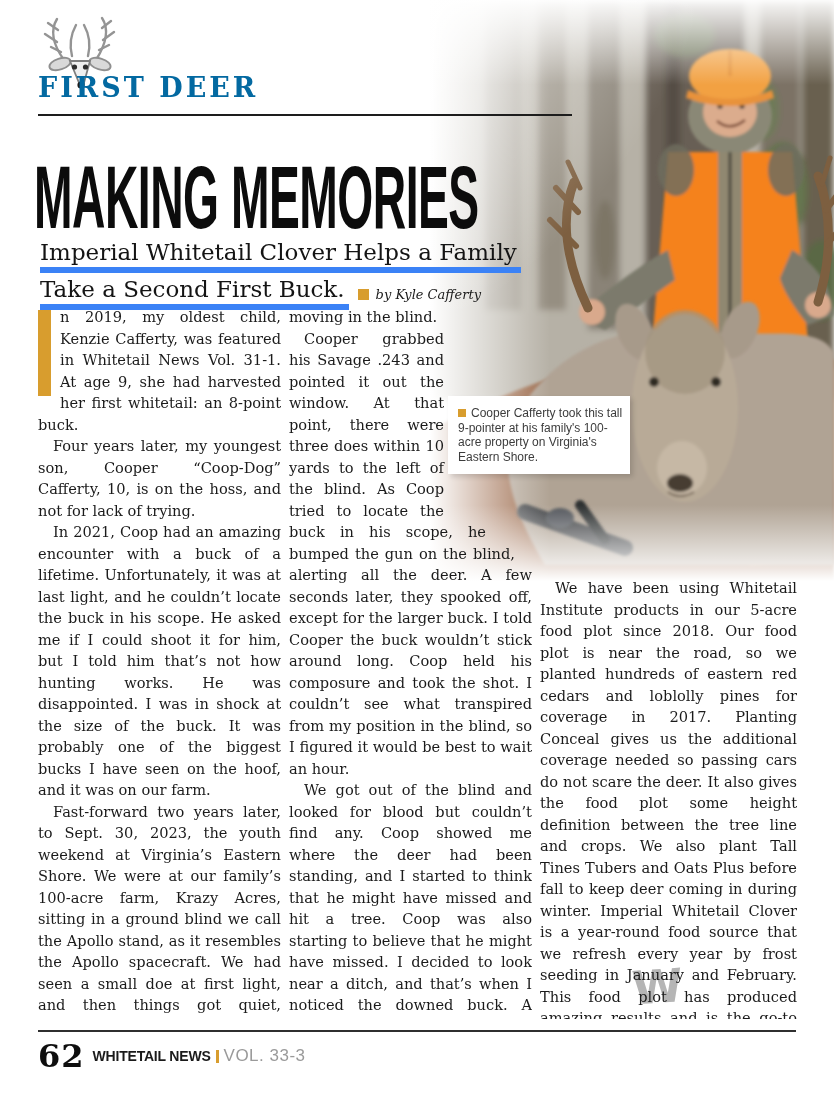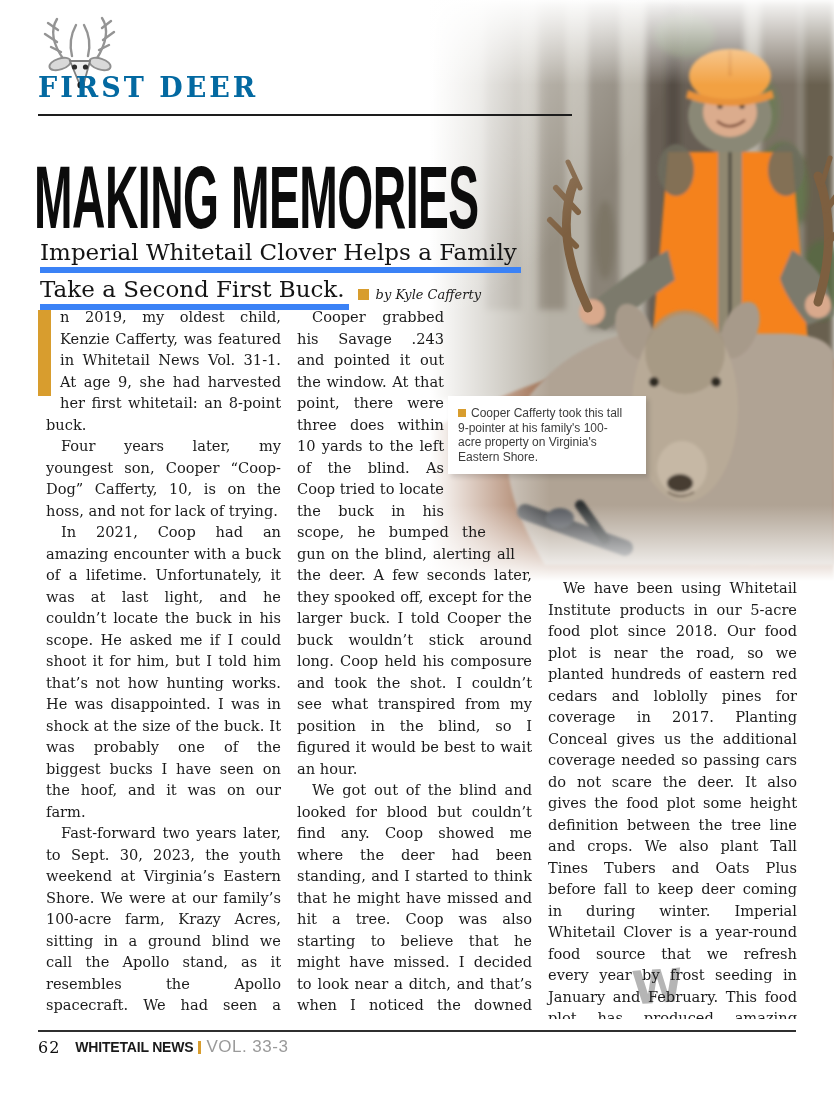--- a/index.html
+++ b/index.html
@@ -23,51 +23,51 @@
   }
   .subtitle{position:absolute;left:40px;top:239px;z-index:6;font-size:23px;line-height:27px;color:#141414;}
   .subtitle .uline{display:inline-block;border-bottom:6px solid #3b82f6;padding:0 4px 1px 0;margin-bottom:3px;}
   .sub-row2{display:flex;align-items:center;}
   .gold-square{display:inline-block;width:11px;height:11px;background:#D89D2E;margin:0 7px 0 9px;flex:0 0 auto;}
   .byline{font-style:italic;font-size:13px;color:#1a1a1a;white-space:nowrap;}
   
   .photo{position:absolute;left:430px;top:0;width:404px;height:600px;z-index:1;}
   .caption-box{
     position:absolute;left:448px;top:396px;width:168px;z-index:7;background:#ffffff;
-    padding:10px 20px 10px 10px;font-family:"Liberation Sans",sans-serif;font-size:12px;
+    padding:10px 4px 10px 10px;font-family:"Liberation Sans",sans-serif;font-size:12px;
     line-height:14.5px;color:#3c3c3c;box-shadow:3px 3px 5px rgba(0,0,0,.14);
   }
   .caption-bullet{display:inline-block;width:8px;height:8px;background:#D89D2E;margin-right:5px;}
   .end-mark{
     position:absolute;left:632px;top:960px;font-family:"DejaVu Sans",sans-serif;font-weight:bold;
     font-size:46px;color:#b5b5b5;transform:rotate(-4deg);z-index:2;letter-spacing:-4px;
   }
   
   .col{
     position:absolute;top:306px;width:243px;height:712px;overflow:hidden;z-index:5;
     text-align:justify;font-size:14.6px;line-height:21.5px;color:#1b1b1b;
   }
-  .col p{margin:0;text-indent:15px;padding-left:8px;}
+  .col p{margin:0;text-indent:15px;}
   .col p.noindent{text-indent:0;}
   .col1{left:38px;}
   .col2{left:289px;}
   .col3{left:540px;top:577px;width:257px;height:442px;}
   .dropcap{
     float:left;width:13px;height:86px;background:#D89D2E;color:transparent;
     margin:4px 9px 0 0;overflow:hidden;font-size:8px;
   }
   .sp1{float:right;width:88px;height:194px;}
   .sp2{float:right;clear:right;width:46px;height:22px;}
   .sp3{float:right;clear:right;width:17px;height:22px;}
   
   .footer-rule{position:absolute;left:38px;top:1030px;width:758px;height:2px;background:#2f2f2f;z-index:5;}
   .footer{position:absolute;left:38px;top:1037px;display:flex;align-items:center;z-index:5;}
-  .page-number{font-family:"DejaVu Serif",serif;font-weight:normal;font-size:16px;color:#0e0e0e;letter-spacing:1px;text-align:center;}
+  .page-number{font-family:"DejaVu Serif",serif;font-weight:bold;font-size:32px;color:#0e0e0e;letter-spacing:1px;text-align:center;}
   .mag-title{font-family:"Liberation Sans",sans-serif;font-weight:bold;font-size:14px;color:#1a1a1a;
-    letter-spacing:-.2px;margin-left:15px;}
+    letter-spacing:-.2px;margin-left:8px;}
   .footer-bar{width:3px;height:13px;background:#D89D2E;margin:0 5px;}
   .vol{font-family:"Liberation Sans",sans-serif;font-size:17px;color:#9a9a9a;letter-spacing:.5px;}
 </style>
 </head>
 <body>
 
 <div class="page">
 
   <svg class="photo" viewBox="0 0 404 600" preserveAspectRatio="none">
     <defs>
@@ -235,20 +235,21 @@
     <p>Four years later, my youngest son, Cooper “Coop-Dog” Cafferty, 10, is on the hoss, and not for lack of trying.</p>
     <p>In 2021, Coop had an amazing encounter with a buck of a lifetime. Unfortunately, it was at last light, and he couldn’t locate the buck in his scope. He asked me if I could shoot it for him, but I told him that’s not how hunting works. He was disappointed. I was in shock at the size of the buck. It was probably one of the biggest bucks I have seen on the hoof, and it was on our farm.</p>
     <p>Fast-forward two years later, to Sept. 30, 2023, the youth weekend at Virginia’s Eastern Shore. We were at our family’s 100-acre farm, Krazy Acres, sitting in a ground blind we call the Apollo stand, as it resembles the Apollo spacecraft. We had seen a small doe at first light, and then things got quiet, except for squirrels scouring for nuts.</p>
 
   </div>
 
   <div class="col col2">
     <span class="sp1"></span>
     <span class="sp2"></span>
     <span class="sp3"></span>
+    <p class="noindent">moving in the blind.</p>
     <p>Cooper grabbed his Savage .243 and pointed it out the window. At that point, there were three does within 10 yards to the left of the blind. As Coop tried to locate the buck in his scope, he bumped the gun on the blind, alerting all the deer. A few seconds later, they spooked off, except for the larger buck. I told Cooper the buck wouldn’t stick around long. Coop held his composure and took the shot. I couldn’t see what transpired from my position in the blind, so I figured it would be best to wait an hour.</p>
     <p>We got out of the blind and looked for blood but couldn’t find any. Coop showed me where the deer had been standing, and I started to think that he might have missed and hit a tree. Coop was also starting to believe that he might have missed. I decided to look near a ditch, and that’s when I noticed the downed buck. A second later, Coop yelled, “Dad, I think I might be on the trail.” He said there was no blood, only kicked-up leaves. He headed toward me, and that’s when he noticed the deer. Coop took off running toward the buck and yelled, “Dad, it’s a hoss.” His excitement is the reason why I still do this. The buck was a very nice 9-pointer. Being a competitive child, Cooper said to his sister, “Mine is bigger than the one you got.”</p>
   </div>
 
   <div class="col col3">
     <p>We have been using Whitetail Institute products in our 5-acre food plot since 2018. Our food plot is near the road, so we planted hundreds of eastern red cedars and loblolly pines for coverage in 2017. Planting Conceal gives us the additional coverage needed so passing cars do not scare the deer. It also gives the food plot some height definition between the tree line and crops. We also plant Tall Tines Tubers and Oats Plus before fall to keep deer coming in during winter. Imperial Whitetail Clover is a year-round food source that we refresh every year by frost seeding in January and February. This food plot has produced amazing results and is the go-to place on the farm for late-season hunts.</p>
   </div>
 
   <div class="end-mark">W</div>
 

